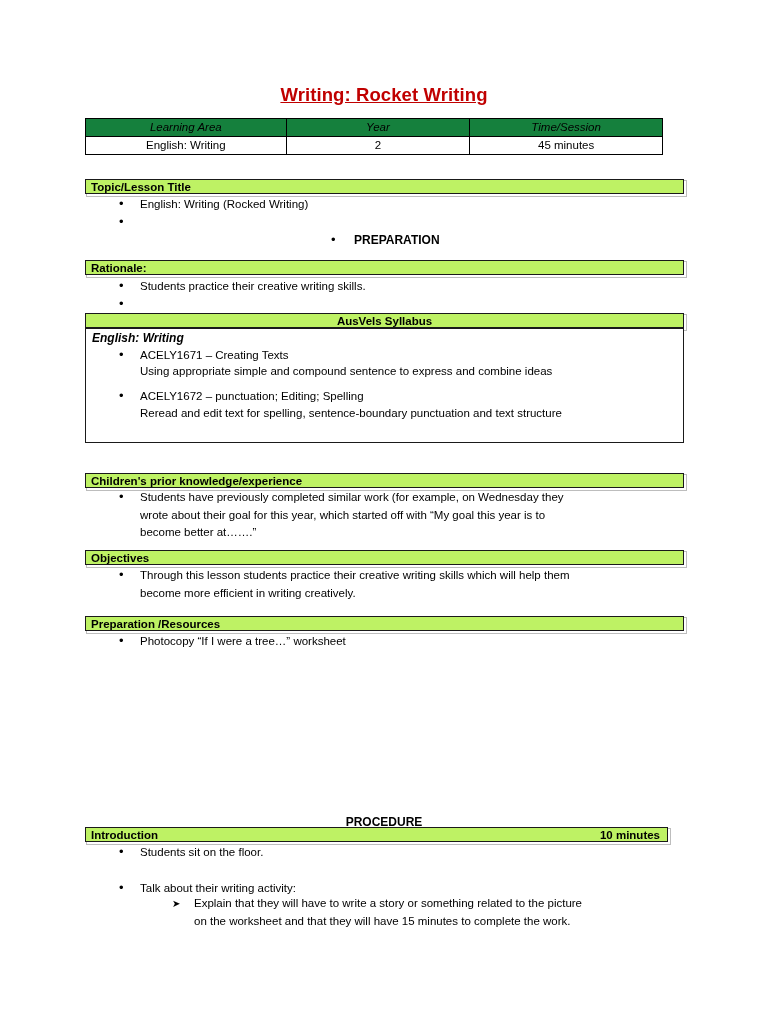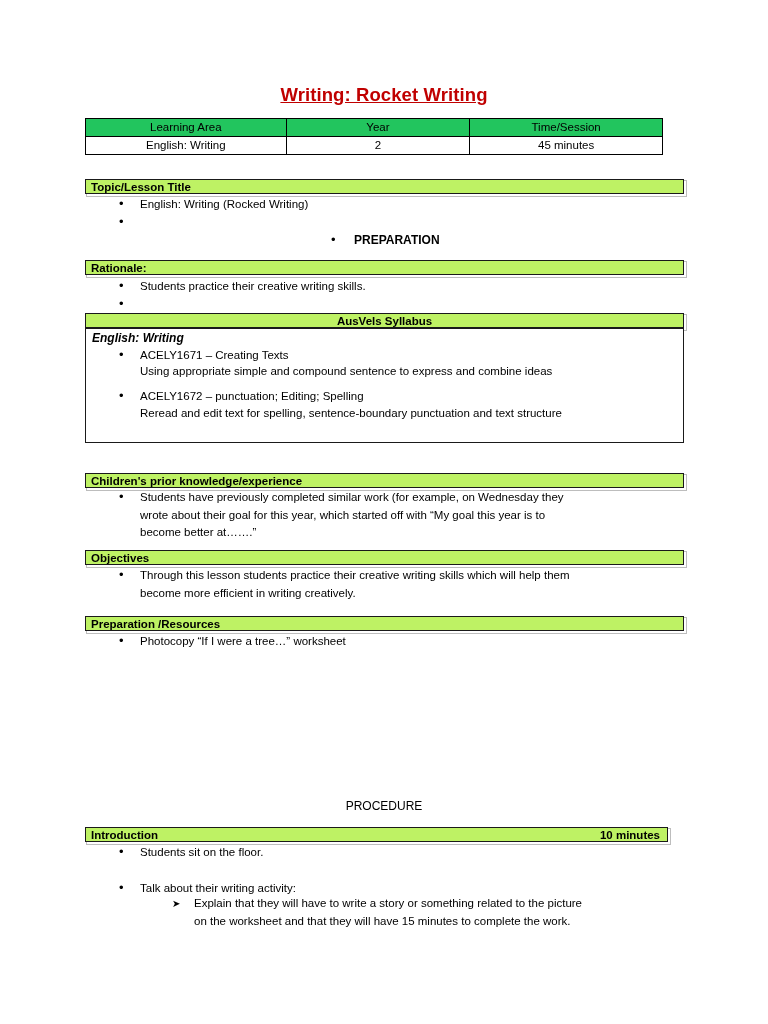--- a/index.html
+++ b/index.html
@@ -47,21 +47,22 @@
     font-size: 11.5px;
   }
   .info-table td {
     border: 1px solid #000000;
     text-align: center;
     padding: 1px 2px;
     height: 15px;
     line-height: 15px;
   }
   .info-table tr.head td {
-    background: #22c55e;
+    background: #15803d;
+    font-style: italic;
   }
   .info-table col.c1 { width: 201px; }
   .info-table col.c2 { width: 184px; }
   .info-table col.c3 { width: 193px; }
 
   
   .bar {
     position: absolute;
     background: #bef264;
     border: 1px solid #1a1a1a;
@@ -115,21 +116,22 @@
     position: absolute;
     border: 1px solid #1a1a1a;
     box-sizing: border-box;
     background: #ffffff;
   }
 
   .centered-label {
     position: absolute;
     text-align: center;
     font-size: 11.5px;
-    font-weight: normal;
+    font-weight: bold;
+    margin-top: 16px;
   }
 </style>
 </head>
 <body>
 
 <div class="page">
 
   <div class="doc-title">Writing: Rocket Writing</div>
 
   <table class="info-table">

